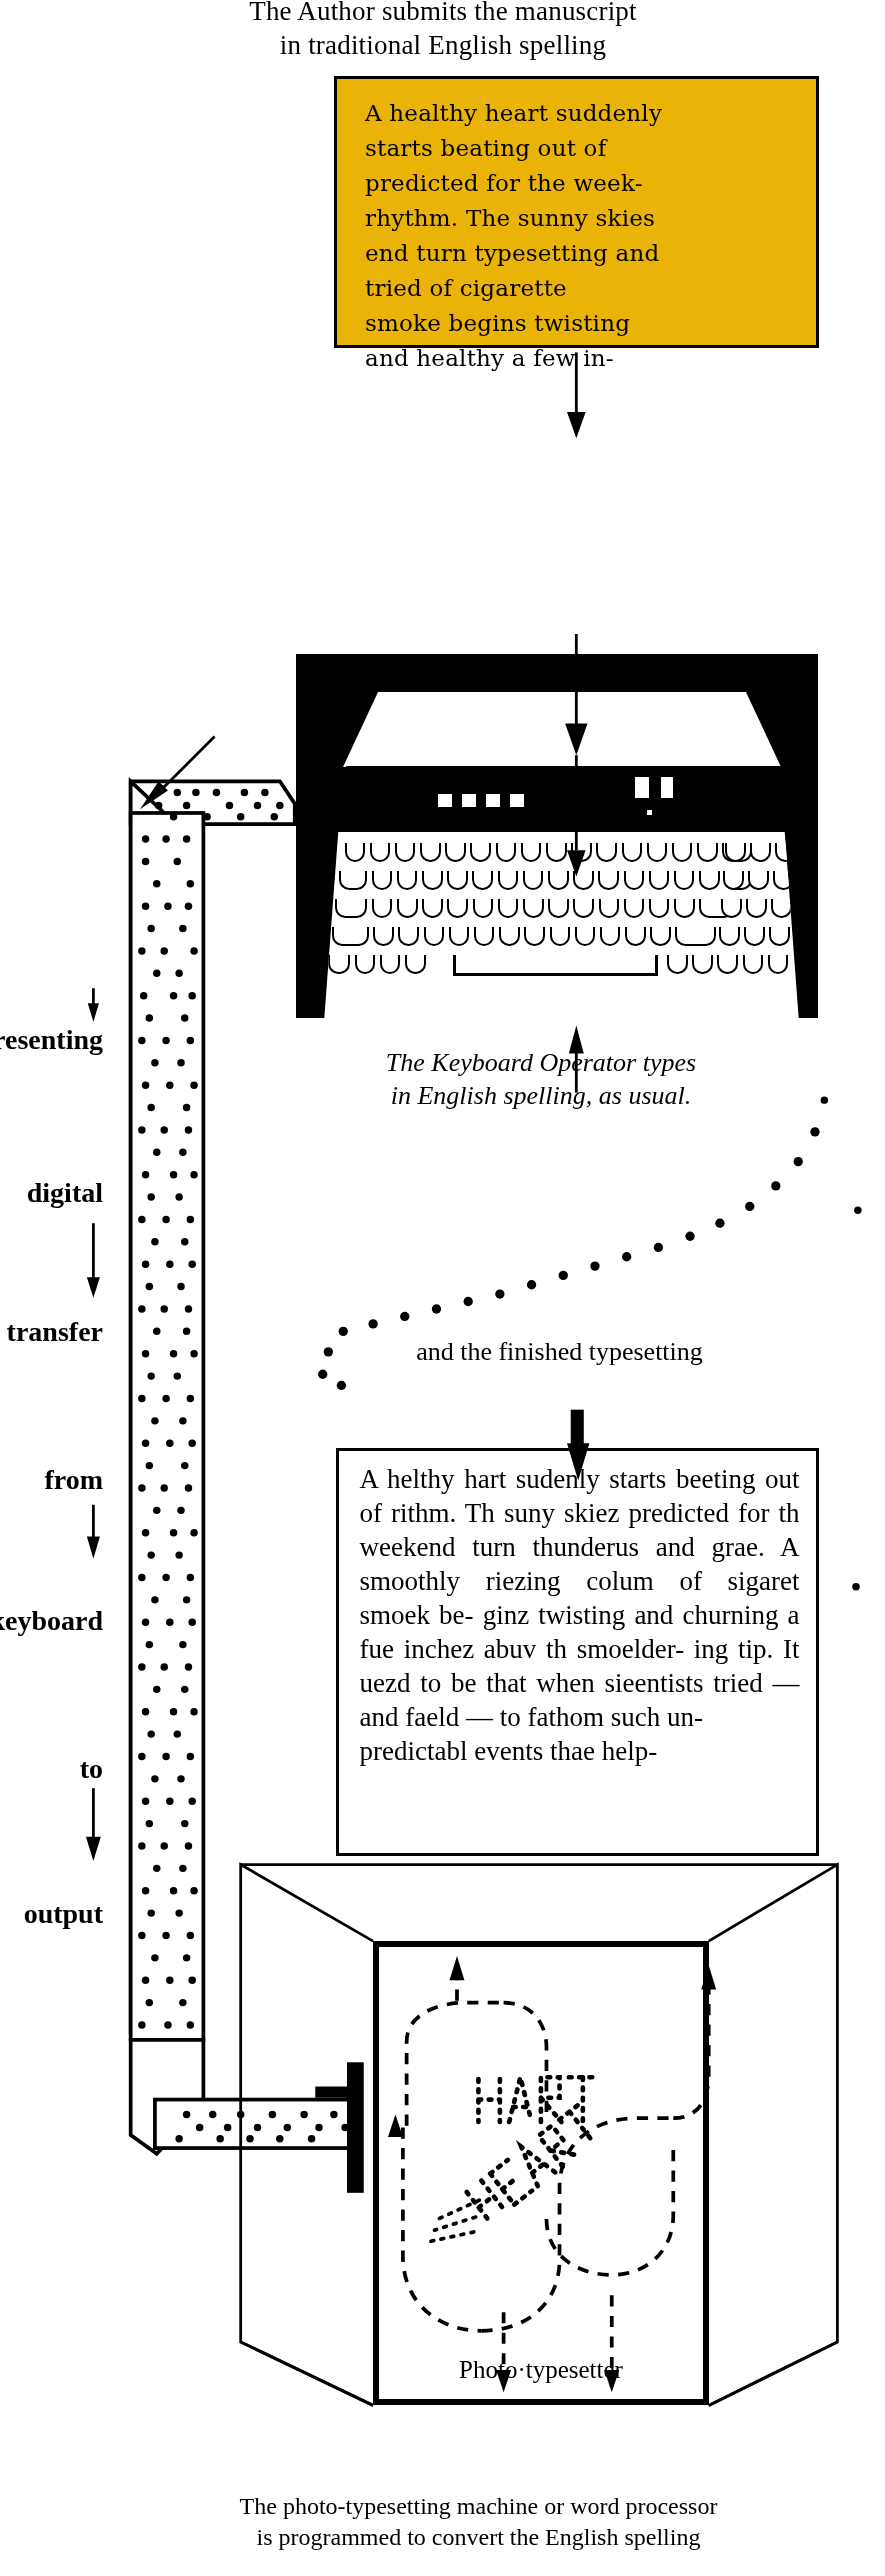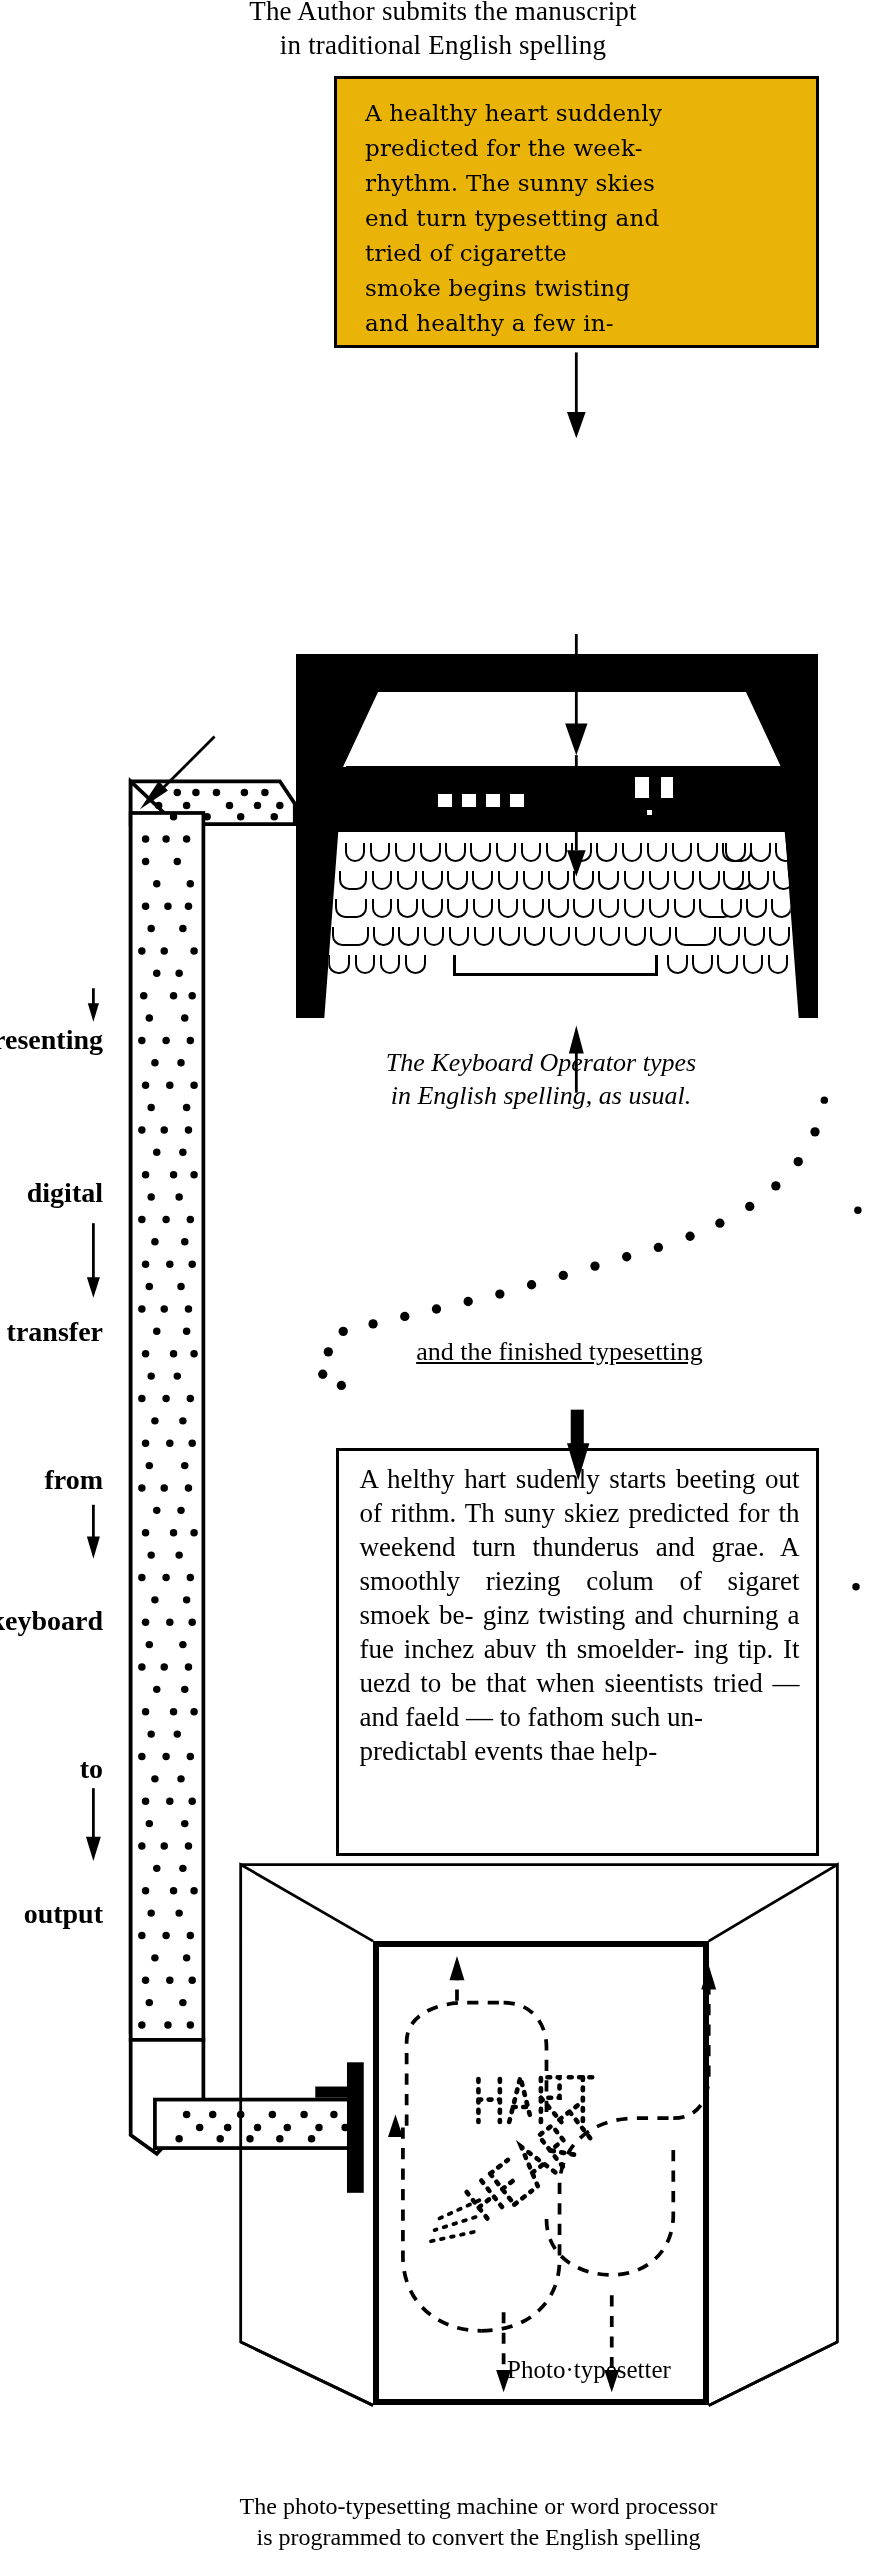--- a/index.html
+++ b/index.html
@@ -34,21 +34,20 @@
     font-size: 26px;
     line-height: 33px;
     font-family: "Liberation Serif", serif;
   }
   .caption-finished {
     left: 308px; top: 1335px; width: 503px;
     text-align: center;
     font-size: 26px;
     line-height: 33px;
     font-family: "Liberation Serif", serif;
-    text-decoration: underline;
   }
   .caption-bottom {
     left: 0; top: 2491px; width: 942px;
     margin-left: 7.5px;
     text-align: center;
     font-size: 24px;
     line-height: 31px;
     font-family: "Liberation Serif", serif;
   }
 
@@ -148,41 +147,41 @@
     border: 6.5px solid #000;
     background: #fff;
     box-sizing: border-box;
   }
   .cab-label {
     position: absolute;
     left: 0; bottom: 15px; width: 100%;
     text-align: center;
     font-size: 25px;
     font-family: "Liberation Serif", serif;
-    padding-left: 48px;
   }
 
   svg.overlay {
     position: absolute;
     left: 0; top: 0;
     width: 886px; height: 2576px;
     pointer-events: none;
   }
 </style>
 </head>
 <body>
 
 <div class="abs caption-top">
   <div>The Author submits the manuscript</div>
   <div>in traditional English spelling</div>
 </div>
 
 <div class="abs ms-box">
   <div class="ms-text">
     <div>A healthy heart suddenly</div>
+    <div>starts beating out of</div>
     <div>predicted for the week-</div>
     <div>rhythm. The sunny skies</div>
     <div>end turn typesetting and</div>
     <div>tried of cigarette</div>
     <div>smoke begins twisting</div>
     <div>and healthy a few in-</div>
   </div>
 </div>
 
 <div class="abs term-shell"></div>

